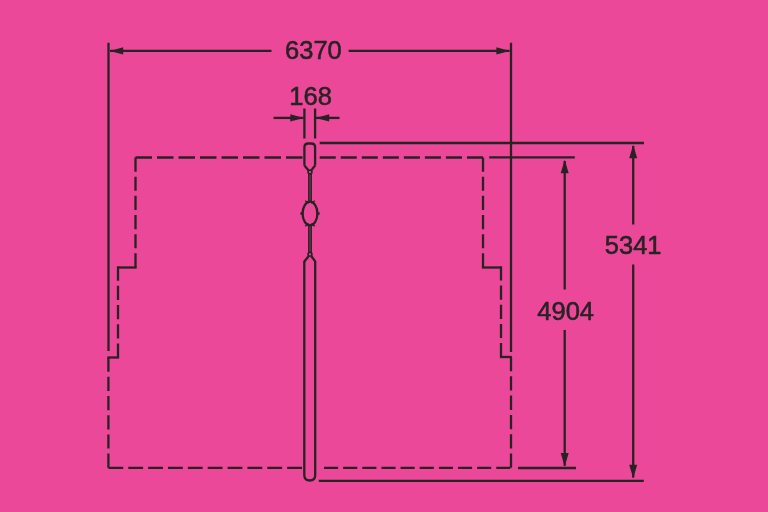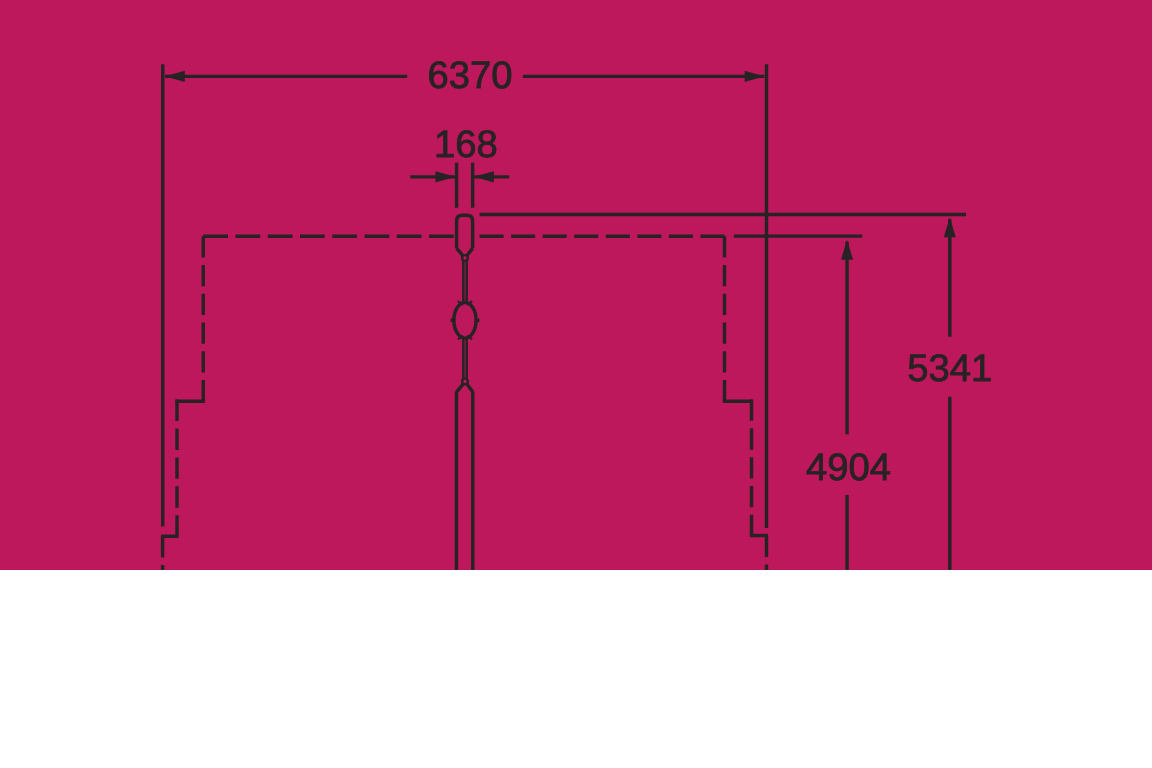--- a/index.html
+++ b/index.html
@@ -1,16 +1,16 @@
 <!DOCTYPE html>
 <html><head>
 <meta charset="utf-8">
 <style>
   html,body{margin:0;padding:0;background:#fff;}
-  .wrap{width:768px;height:380px;position:relative;overflow:hidden;background:#be185d;text-decoration:underline;}
+  .wrap{width:768px;height:512px;position:relative;overflow:hidden;background:#ec4899;text-decoration:underline;}
   svg{display:block;}
   text{font-family:"Liberation Sans",sans-serif;fill:#272324;stroke:#272324;stroke-width:0.55px;}
 </style>
 </head>
 <body>
 
 <div class="wrap">
 <svg width="768" height="512" viewBox="0 0 768 512">
   <g stroke="#272324" stroke-width="2.3" fill="none">
 

